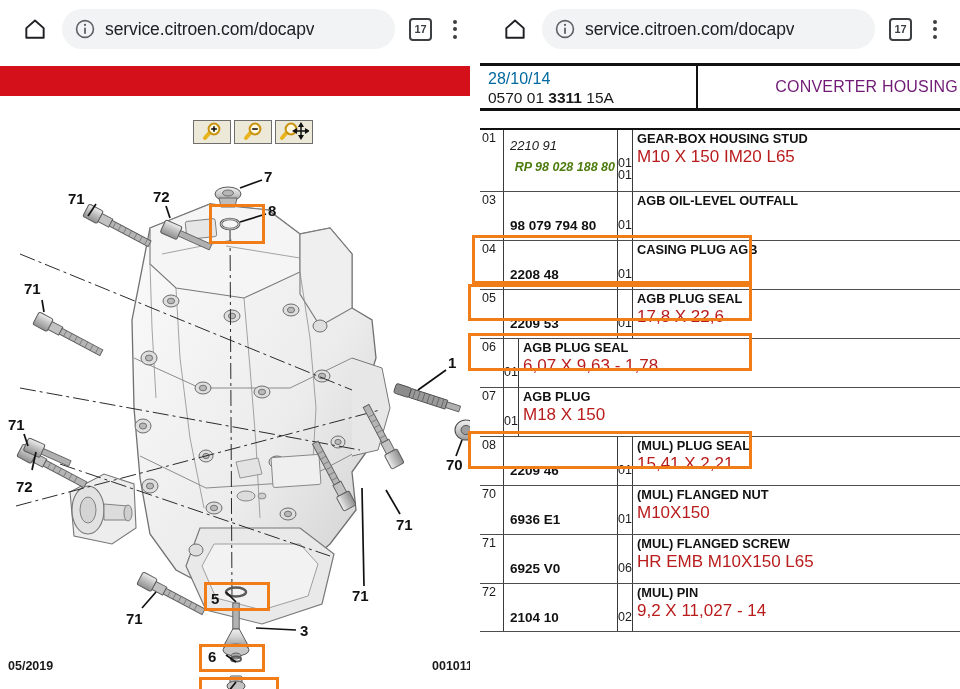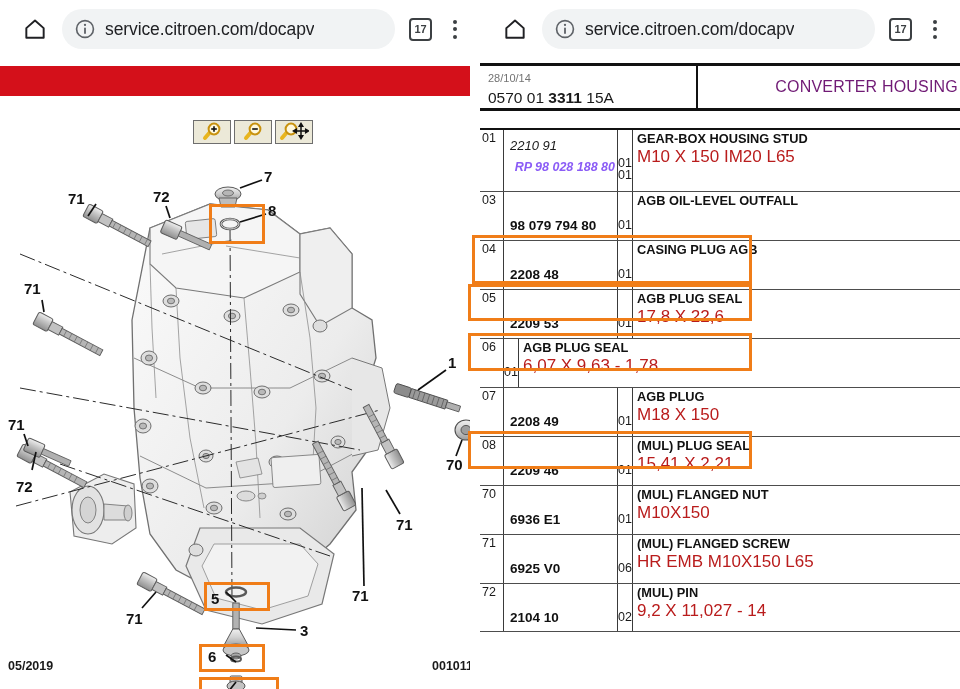--- a/index.html
+++ b/index.html
@@ -89,21 +89,21 @@
   .doc-header {
     position: absolute; left: 10px; top: 5px; width: 480px; height: 48px;
     border-top: 3px solid #111;
     border-bottom: 3px solid #111;
     display: flex;
   }
   .dh-left {
     width: 218px; border-right: 2px solid #111;
     padding: 3px 0 0 8px;
   }
-  .dh-date { font-size: 11px; color: #737373; line-height: 19px; }
+  .dh-date { font-size: 16px; color: #0369a1; line-height: 19px; }
   .dh-ref  { font-size: 15.5px; color: #1a1a1a; line-height: 20px; }
   .dh-ref b { font-weight: 700; text-align: right; }
   .dh-right {
     flex: 1;
     display: flex; align-items: center; justify-content: flex-end;
     padding-right: 2px;
   }
   .dh-title { font-size: 16px; font-weight: 400; color: #701a75; letter-spacing: 0.2px; }
 
   
@@ -134,21 +134,21 @@
   .c-ref .r1 {
     position: absolute; left: 6px; top: 8px;
     font-size: 13px; color: #1a1a1a; font-style: italic;
   }
   .c-ref .r-bold {
     position: absolute; left: 6px; top: 26px;
     font-size: 13.5px; font-weight: 700; color: #111;
   }
   .c-ref .r2 {
     position: absolute; right: 2px; top: 30px;
-    font-size: 12.5px; font-weight: 700; font-style: italic; color: #8b5cf6;
+    font-size: 12.5px; font-weight: 700; font-style: italic; color: #4d7c0f;
     white-space: nowrap;
   }
   .c-qty {
     width: 15px; flex: 0 0 15px;
     position: relative;
     border-right: 1.4px solid #3a3a3a;
   }
   .c-qty span {
     position: absolute; left: 0px; top: 26px;
     font-size: 12.5px; color: #1a1a1a;
@@ -656,23 +656,20 @@
           <span>01</span>
         </div>
         <div class="c-desc">
           <span class="d-title">AGB PLUG SEAL</span>
           <span class="d-sub">6,07 X 9,63 - 1,78</span>
         </div>
       </div>
 
       <div class="prow">
         <div class="c-idx">07</div>
-        <div class="c-ref">
-          <span class="r-bold">2208 49</span>
-        </div>
         <div class="c-qty">
           <span>01</span>
         </div>
         <div class="c-desc">
           <span class="d-title">AGB PLUG</span>
           <span class="d-sub">M18 X 150</span>
         </div>
       </div>
 
       <div class="prow">

